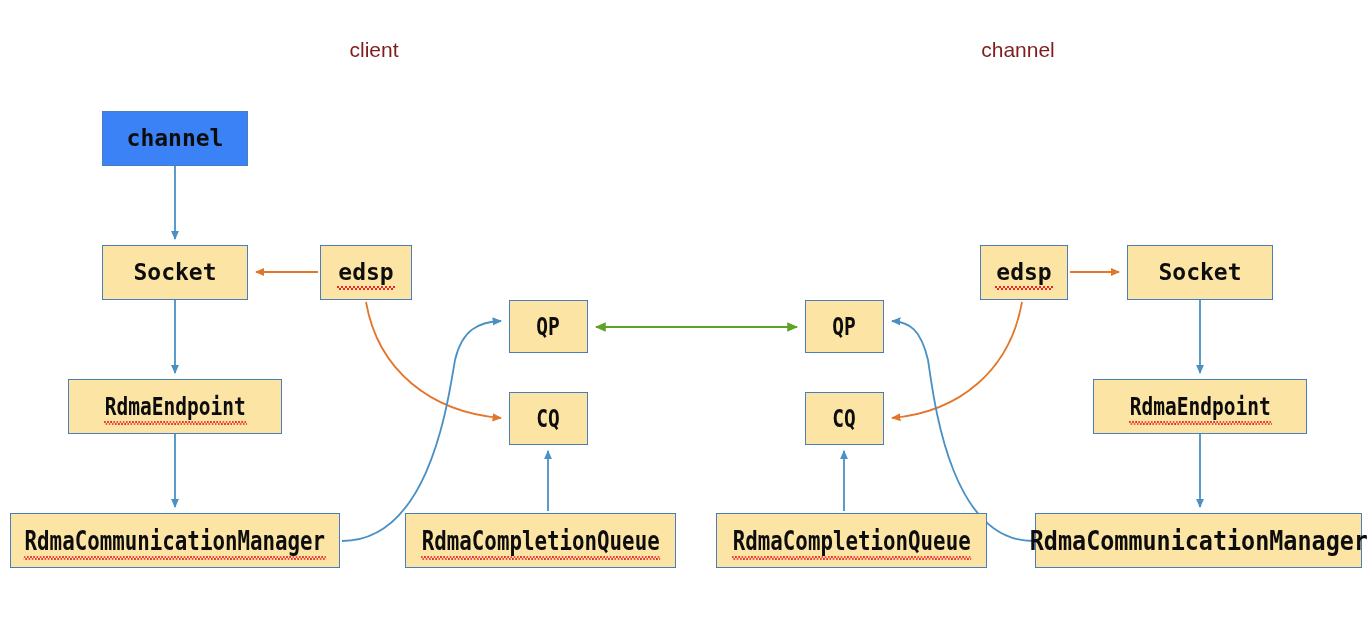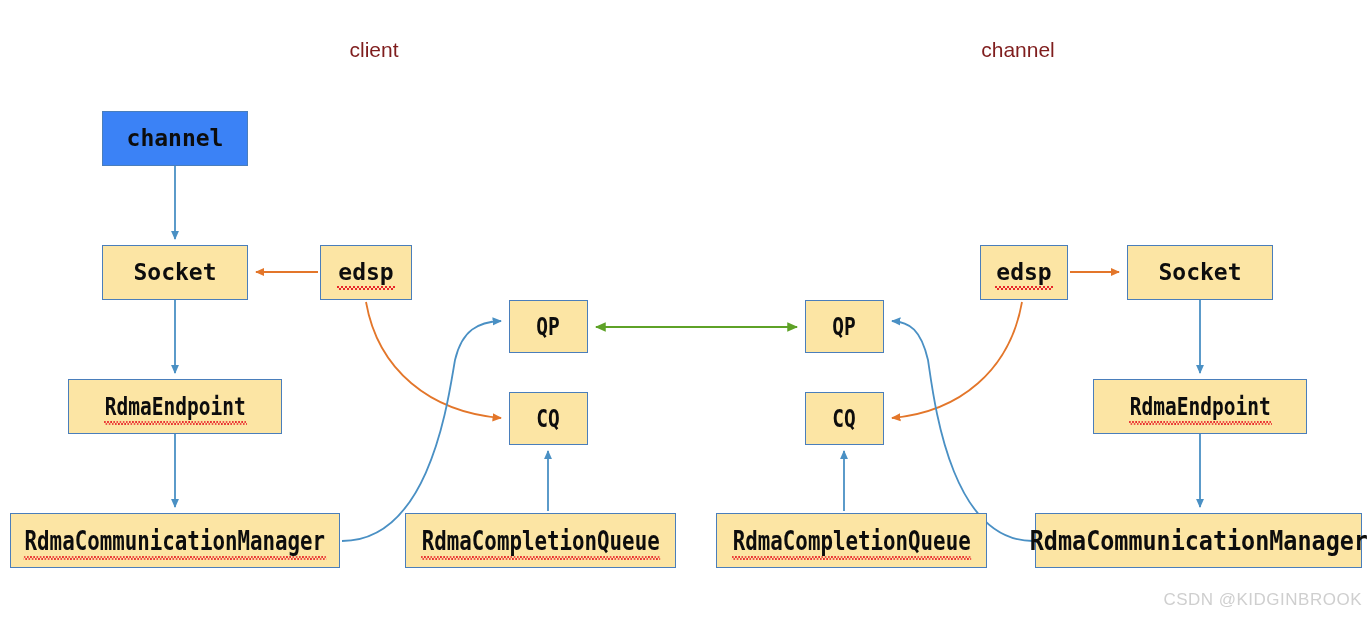--- a/index.html
+++ b/index.html
@@ -171,14 +171,13 @@
       </div>
       <div class="node-box" style="left: 1035px; top: 513px; width: 327px; height: 55px; background: rgb(252, 229, 164); border-color: rgb(74, 126, 187);">
         <span class="node-label lbl-longr" style="color: rgb(13, 13, 13);">RdmaCommunicationManager</span>
       </div>
     </div>
   <div id="title-layer">
       <div class="group-title" style="left: 374px; top: 38px;">client</div>
       <div class="group-title" style="left: 1018px; top: 38px;">channel</div>
     </div>
 
-  <div class="watermark">CSDN @KIDGINBROOK</div>
 </div>
 
 </body></html>

